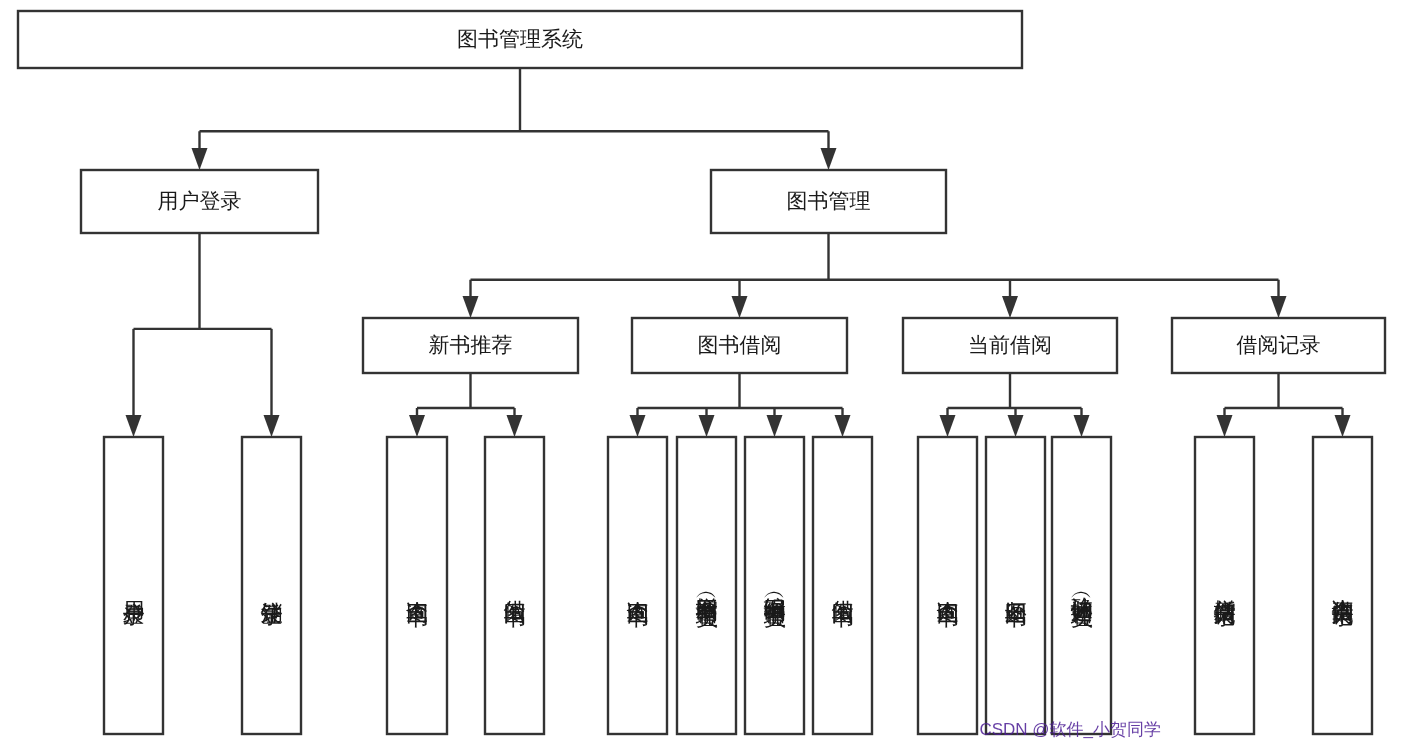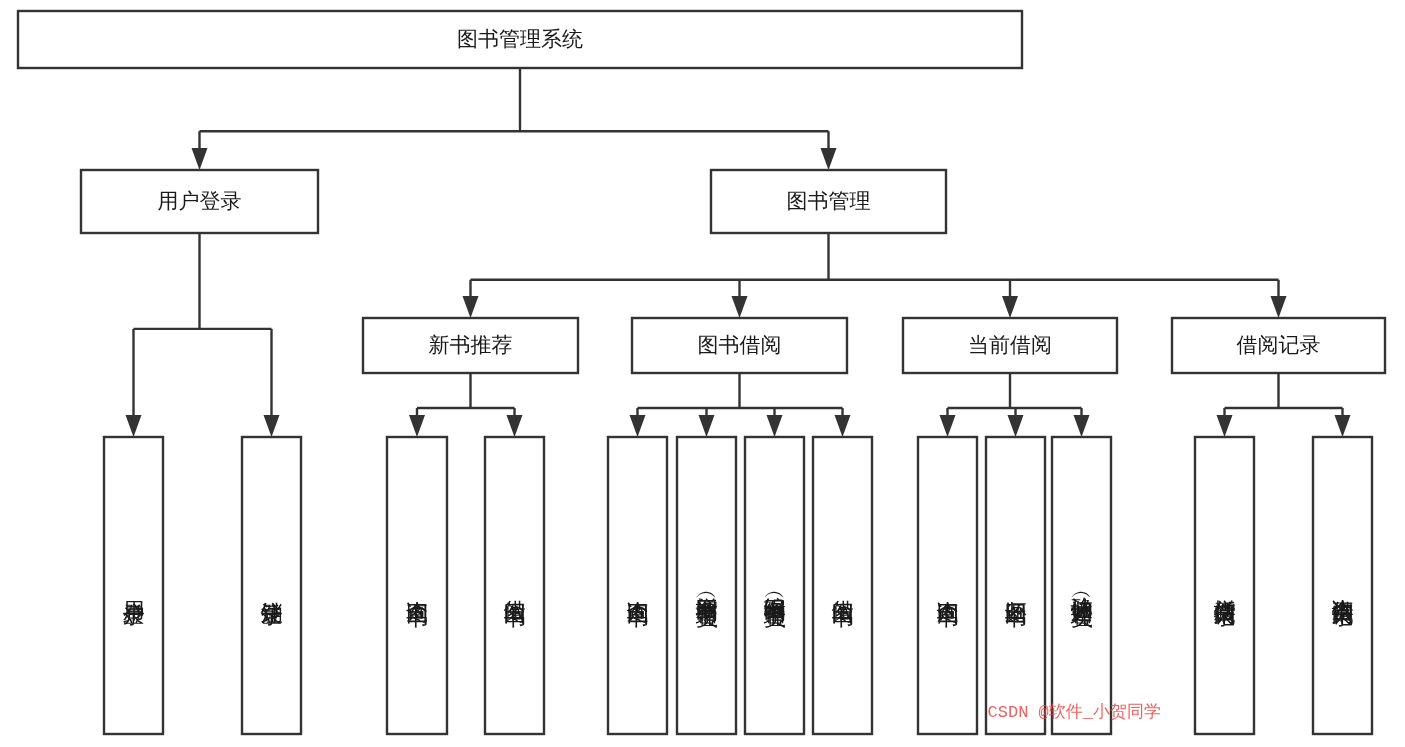--- a/index.html
+++ b/index.html
@@ -59,24 +59,24 @@
     letter-spacing: 1.5px;
     display: flex;
     align-items: center;
     justify-content: center;
     white-space: nowrap;
     pointer-events: none;
   }
   #watermark {
     position: absolute;
     right: 12px;
-    bottom: 24px;
-    font-family: Liberation Mono, monospace;
+    bottom: 6px;
+    font-family: Liberation Sans, sans-serif;
     font-size: 17px;
-    color: #ef4444;
+    color: #4c1d95;
     opacity: 0.85;
     white-space: nowrap;
   }
 </style>
 </head>
 <body>
 
 <div id="diagram-root">
   <svg class="diagram-canvas" viewBox="0 0 1405 747" xmlns="http://www.w3.org/2000/svg">
     <g id="connectors-layer">

